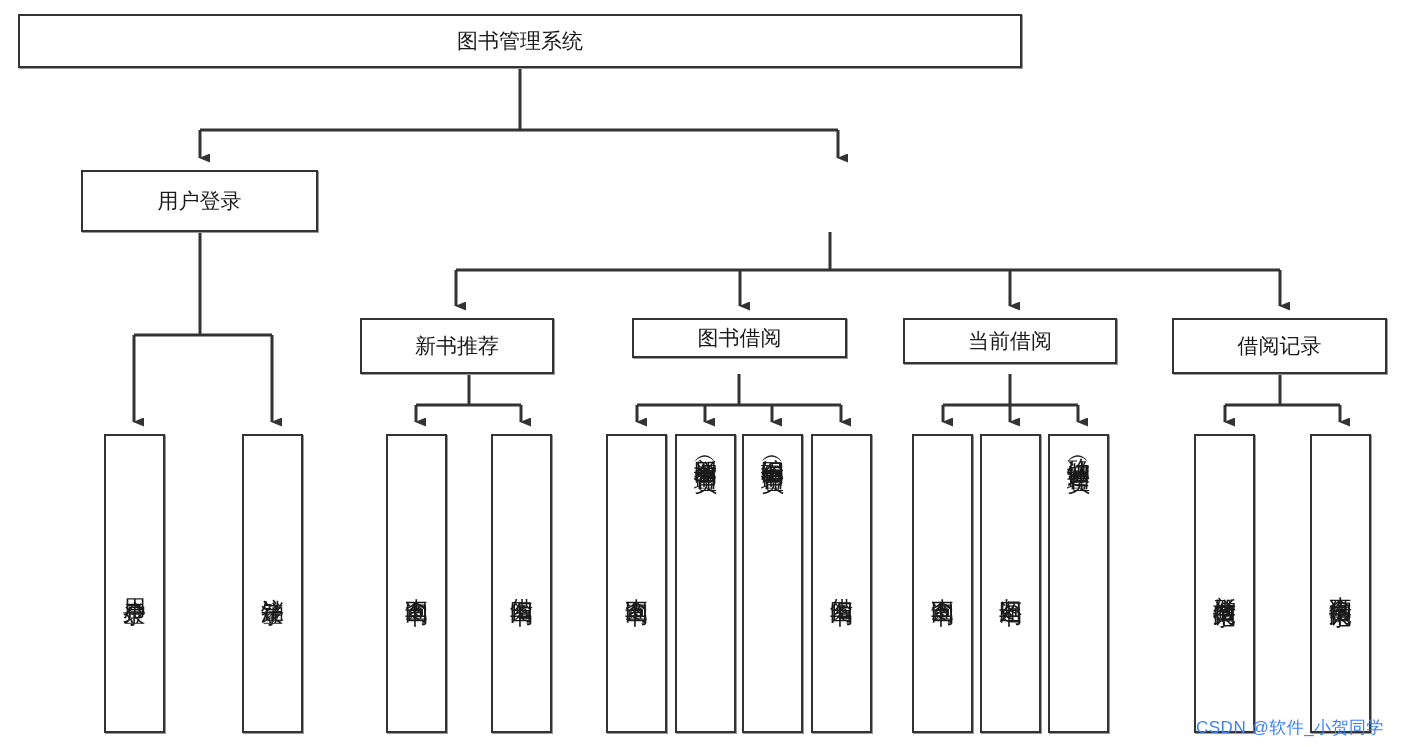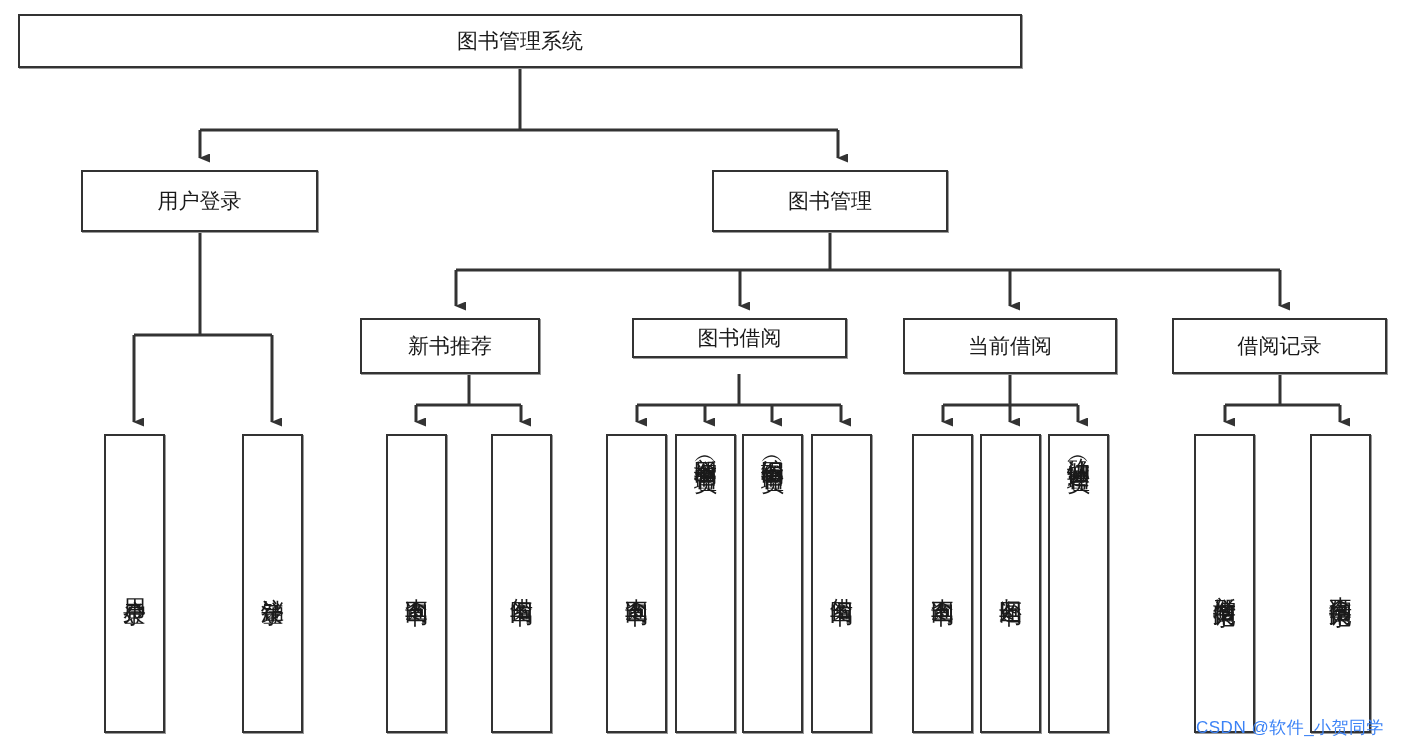--- a/index.html
+++ b/index.html
@@ -132,33 +132,30 @@
   </svg>
 
   <div class="node root horiz" style="left:18px; top:14px; width:1004px; height:54px;">
     <span class="label">图书管理系统</span>
   </div>
 
   <div class="node horiz" style="left:81px; top:170px; width:237px; height:62px;">
     <span class="label">用户登录</span>
   </div>
 
-  <div class="node horiz" style="left:712px; top:170px; width:236px; height:62px;">
-    <span class="label">图书管理</span>
-  </div>
-
-  <div class="node horiz" style="left:360px; top:318px; width:180px; height:56px;">
+
+  <div class="node horiz" style="left:360px; top:318px; width:194px; height:56px;">
     <span class="label">新书推荐</span>
   </div>
 
   <div class="node horiz" style="left:632px; top:318px; width:215px; height:40px;">
     <span class="label">图书借阅</span>
   </div>
 
-  <div class="node horiz" style="left:903px; top:318px; width:214px; height:56px;">
+  <div class="node horiz" style="left:903px; top:318px; width:214px; height:46px;">
     <span class="label">当前借阅</span>
   </div>
 
   <div class="node horiz" style="left:1172px; top:318px; width:215px; height:56px;">
     <span class="label">借阅记录</span>
   </div>
 
   <div class="node vert centered" style="left:104px; top:434px; width:61px; height:299px;">
     <span class="label">用户登录</span>
   </div>

